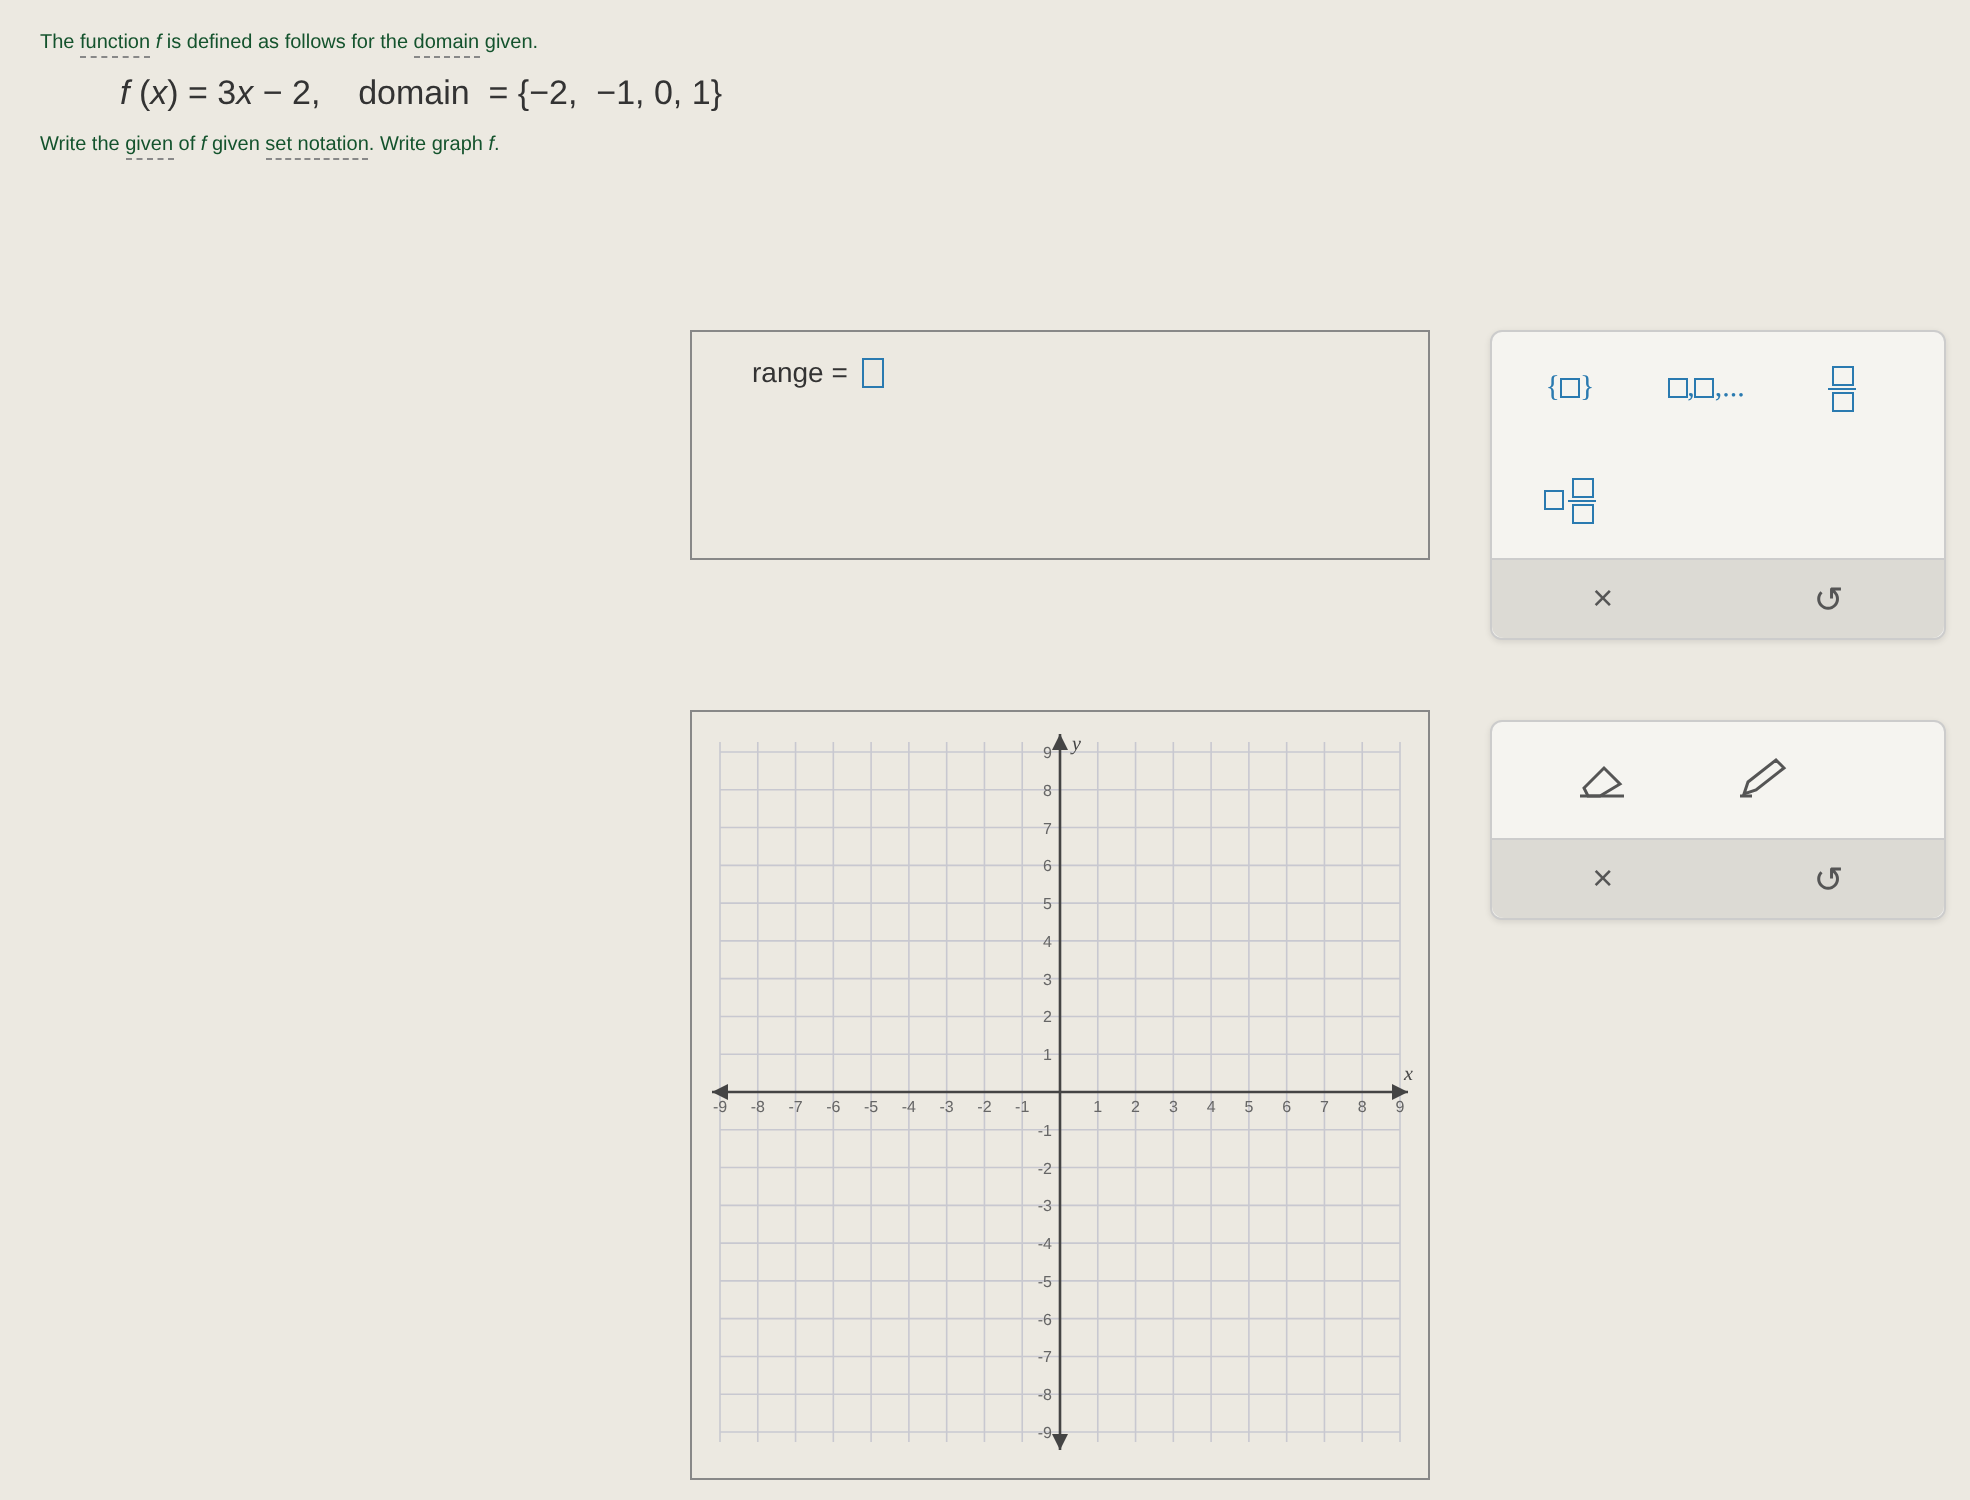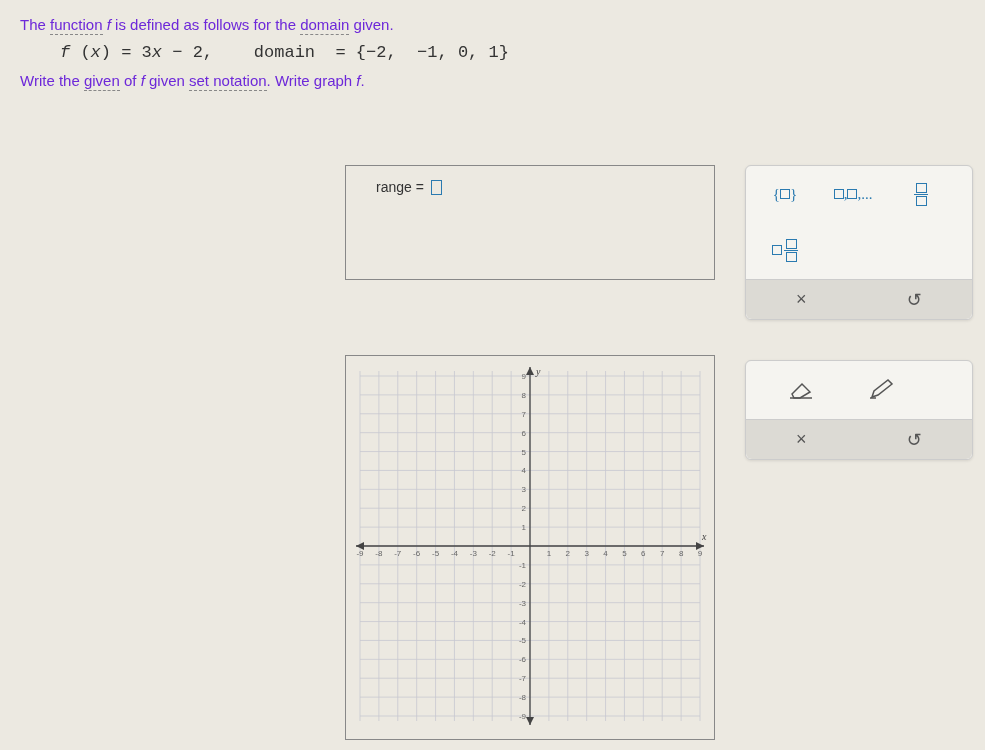--- a/index.html
+++ b/index.html
@@ -11,26 +11,26 @@
     font-family: Arial, Helvetica, sans-serif;
     background: #ece9e1;
     color: #333;
     overflow: hidden;
   }
   .page {
     padding: 8px 20px 0 20px;
     position: relative;
   }
   .question-text {
-    font-size: 15px;
-    color: #6d28d9;
+    font-size: 10px;
+    color: #14532d;
     margin: 8px 0;
   }
   .equation {
-    font-family: Liberation Mono, monospace;
+    font-family: Liberation Sans, sans-serif;
     font-size: 17px;
     margin: 10px 0 10px 40px;
     color: #333;
   }
   .equation i { font-style: italic; }
   .underline-dotted {
     border-bottom: 1px dashed #888;
     padding-bottom: 1px;
   }
   .answer-box {

